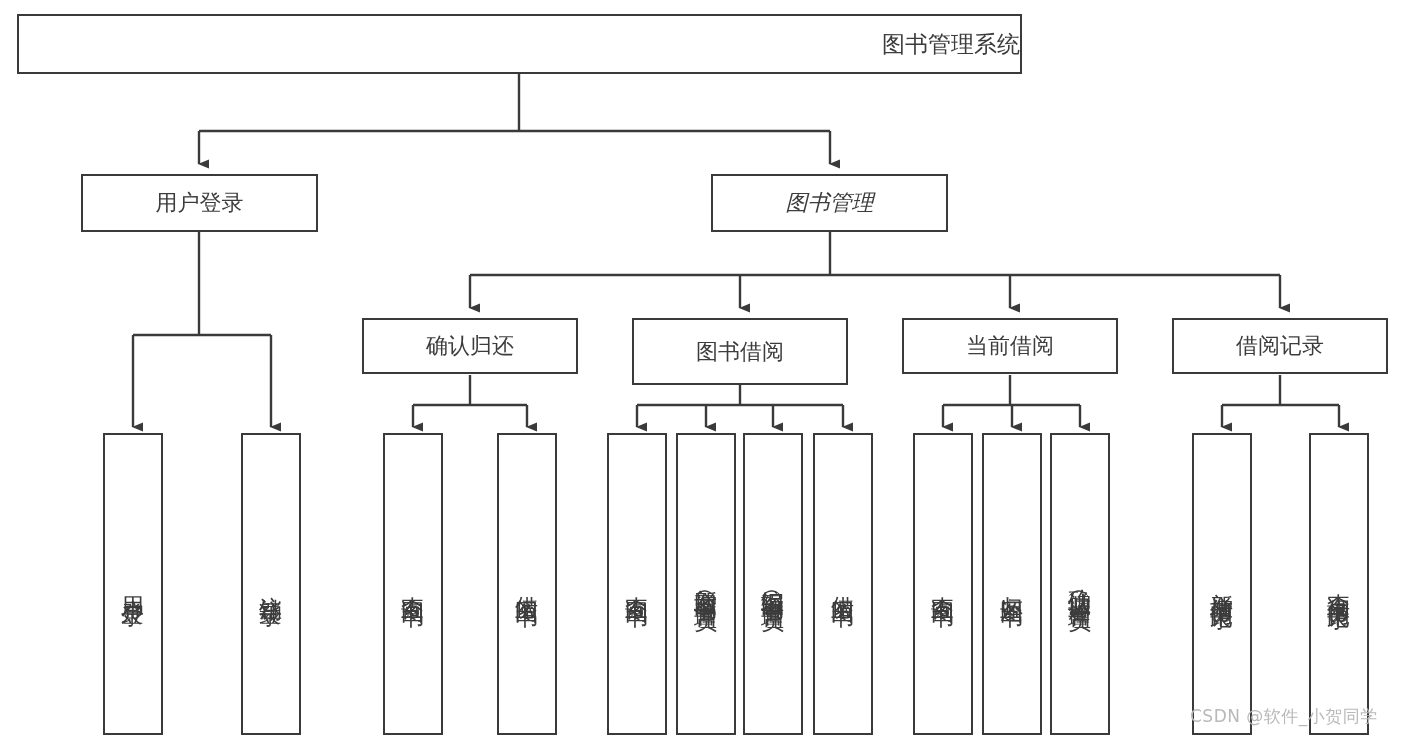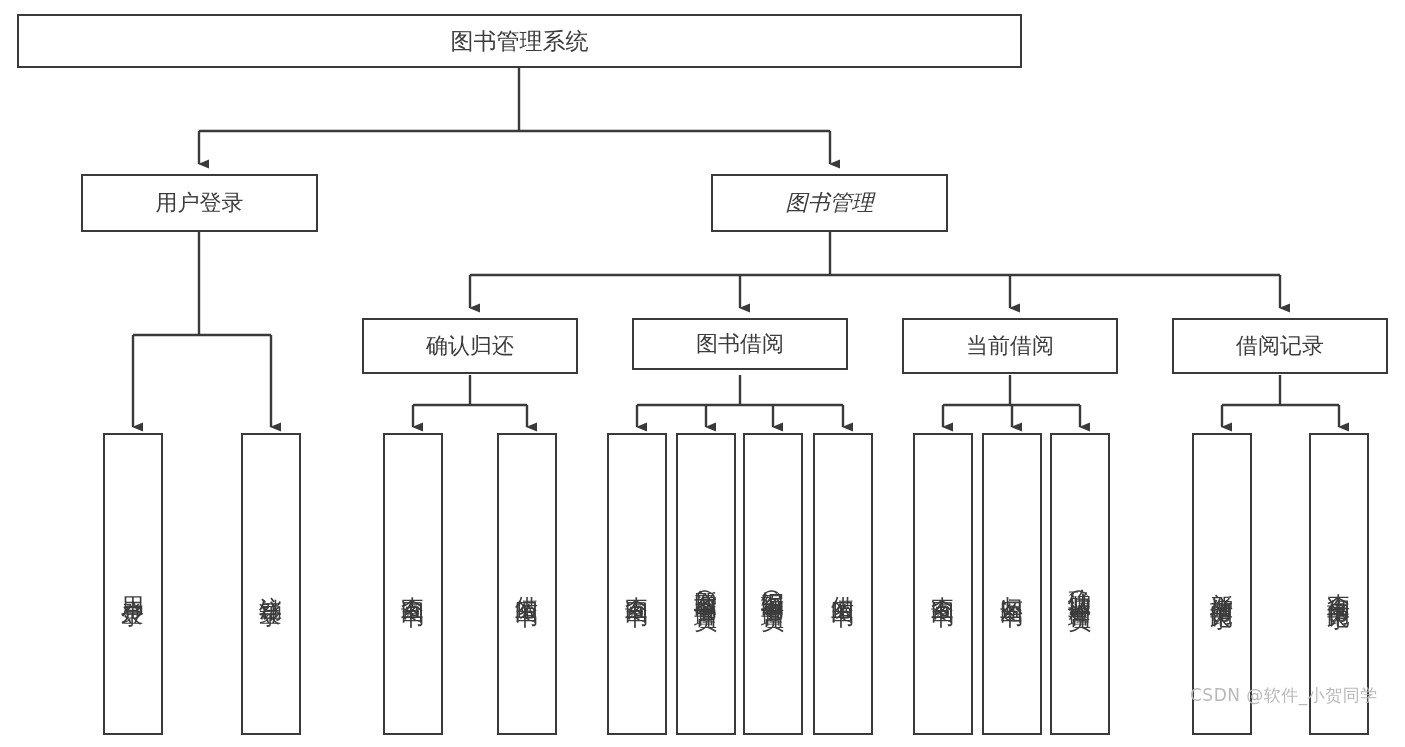--- a/index.html
+++ b/index.html
@@ -116,35 +116,35 @@
       <path d="M1012,405 L1012,427" marker-end="url(#arrow)"></path>
       <path d="M1080,405 L1080,427" marker-end="url(#arrow)"></path>
 
       <path d="M1280,375 L1280,405"></path>
       <path d="M1222,405 L1339,405"></path>
       <path d="M1222,405 L1222,427" marker-end="url(#arrow)"></path>
       <path d="M1339,405 L1339,427" marker-end="url(#arrow)"></path>
     </g>
   </svg>
 
-  <div class="node root horiz" style="left:17px; top:14px; width:1005px; height:54px;">
+  <div class="node root horiz" style="left:17px; top:14px; width:1005px; height:60px;justify-content:flex-end;">
     <span class="label">图书管理系统</span>
   </div>
 
   <div class="node horiz" style="left:81px; top:174px; width:237px; height:58px;">
     <span class="label">用户登录</span>
   </div>
   <div class="node horiz" style="left:711px; top:174px; width:237px; height:58px;font-style:italic;">
     <span class="label">图书管理</span>
   </div>
 
   <div class="node horiz" style="left:362px; top:318px; width:216px; height:56px;">
     <span class="label">确认归还</span>
   </div>
-  <div class="node horiz" style="left:632px; top:318px; width:216px; height:52px;">
+  <div class="node horiz" style="left:632px; top:318px; width:216px; height:67px;">
     <span class="label">图书借阅</span>
   </div>
   <div class="node horiz" style="left:902px; top:318px; width:216px; height:56px;">
     <span class="label">当前借阅</span>
   </div>
   <div class="node horiz" style="left:1172px; top:318px; width:216px; height:56px;">
     <span class="label">借阅记录</span>
   </div>
 
   <div class="node vert" style="left:103px; top:433px; width:60px; height:302px;">
@@ -184,15 +184,15 @@
     <span class="label">确认归还（管理员）</span>
   </div>
 
   <div class="node vert" style="left:1192px; top:433px; width:60px; height:302px;">
     <span class="label">新增借阅记录</span>
   </div>
   <div class="node vert" style="left:1309px; top:433px; width:60px; height:302px;">
     <span class="label">查询借阅记录</span>
   </div>
 
-  <div class="watermark" style="left:1190px; top:684px;text-align:right;">CSDN @软件_小贺同学</div>
+  <div class="watermark" style="left:1190px; top:705px;text-align:right;">CSDN @软件_小贺同学</div>
 
 </div>
 
 </body></html>

